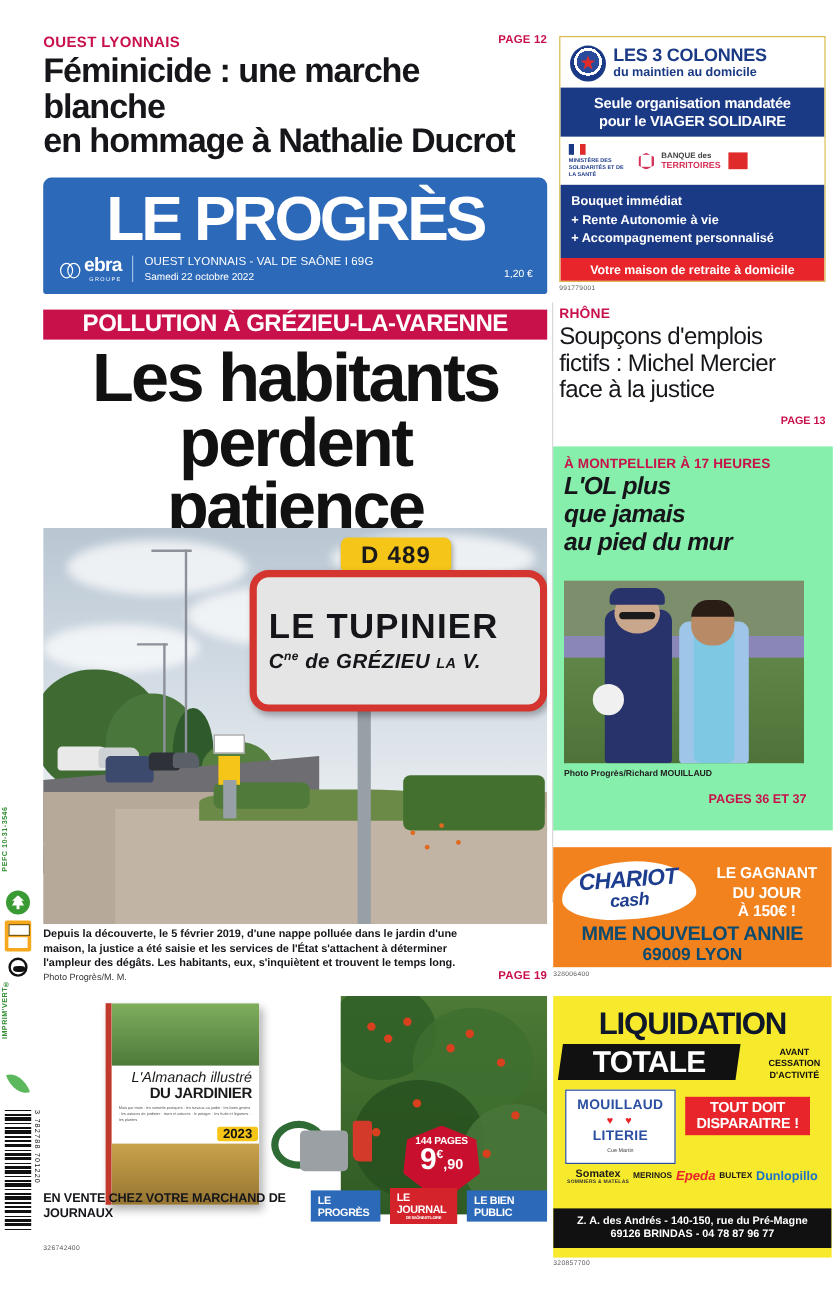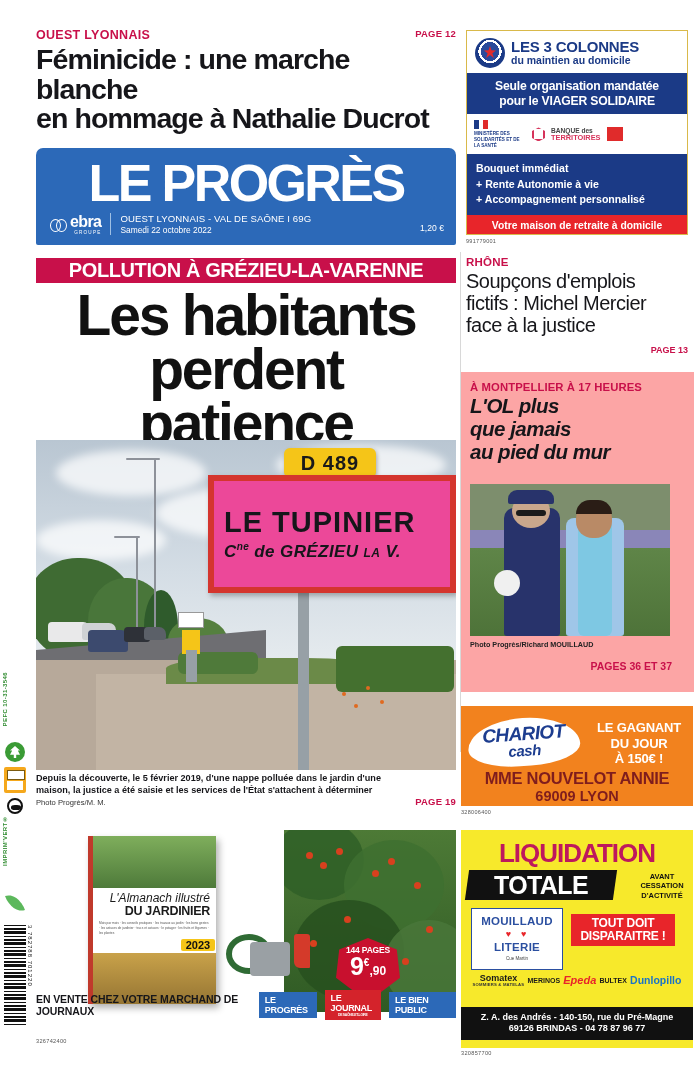--- a/index.html
+++ b/index.html
@@ -123,21 +123,21 @@
   .roadline{position:absolute;left:0;bottom:74px;width:190px;height:3px;background:#e9e9e4;transform:skewY(-5deg);}
   .sidewalk{position:absolute;left:0;bottom:0;width:420px;height:110px;background:#b7a99a;}
   .sidewalk2{position:absolute;left:60px;bottom:0;width:360px;height:96px;background:#c2b4a4;}
   .grass{position:absolute;left:130px;bottom:86px;width:200px;height:26px;background:#6b8a48;border-radius:40% 30% 0 0;}
   .car{position:absolute;border-radius:4px 7px 3px 3px;}
   .lamp{position:absolute;background:#8d9199;width:2px;}
   .lamparm{position:absolute;background:#8d9199;height:2px;border-radius:2px;}
   .signpost{position:absolute;background:#97a0a6;width:11px;}
   .townsign{
     position:absolute;left:172px;top:35px;width:248px;height:118px;
-    background:#ec4899;border:6px solid #d4352e;border-radius:0;
+    background:#e5e5e5;border:6px solid #d4352e;border-radius:16px;
     box-shadow:2px 3px 5px rgba(0,0,0,.28);
     display:flex;flex-direction:column;justify-content:center;padding-left:10px;
   }
   .ts-l1{font-size:29px;font-weight:bold;color:#16161a;letter-spacing:1px;}
   .ts-l2{font-size:17px;font-weight:bold;font-style:italic;color:#16161a;letter-spacing:.4px;margin-top:2px;}
   .ts-l2 sup{font-size:10px;}
   .ts-l2 small{font-size:12px;}
   .dsign{
     position:absolute;left:248px;top:8px;width:92px;height:30px;background:#f5c518;
     border-radius:6px;box-shadow:1px 2px 4px rgba(0,0,0,.3);
@@ -153,47 +153,47 @@
   .cap-credit{font-size:7.6px;color:#333;margin-top:2px;}
   .cap-row{display:flex;justify-content:space-between;align-items:flex-end;}
 
   
   .rsep{position:absolute;left:460px;top:252px;width:1px;height:500px;background:#d8d8d8;}
   .rhone{position:absolute;left:466px;top:256px;width:222px;}
   .rhone .kick{color:#c8104a;font-size:11.5px;font-weight:bold;letter-spacing:.2px;}
   .rhone .hd{font-size:20px;line-height:1.1;color:#16161a;margin-top:2px;letter-spacing:-.5px;}
   .rhone .pr{text-align:right;color:#c8104a;font-size:9px;font-weight:bold;margin-top:9px;}
 
-  .olbox{position:absolute;left:461px;top:372px;width:233px;height:320px;background:#fca5a5;}
+  .olbox{position:absolute;left:461px;top:372px;width:233px;height:320px;background:#86efac;}
   .olkick{color:#c8104a;font-size:11.3px;font-weight:bold;margin:9px 0 0 9px;letter-spacing:.1px;}
   .olhead{font-size:20.5px;font-weight:bold;line-height:1.12;color:#16161a;margin:2px 0 0 9px;letter-spacing:-.5px;font-style:italic;}
   .olphoto{position:absolute;left:9px;top:112px;width:200px;height:152px;overflow:hidden;background:#5c7a4a;}
   .olcredit{position:absolute;left:9px;top:268px;font-size:7.2px;color:#222;font-weight:bold;}
   .olpages{position:absolute;right:22px;top:288px;color:#c8104a;font-size:10.5px;font-weight:bold;}
   .pitch{position:absolute;left:0;bottom:0;width:100%;height:58%;background:linear-gradient(#5f8548,#4e7339);}
   .fence{position:absolute;left:0;top:0;width:100%;height:44%;background:#7d8e6d;}
   .board{position:absolute;left:0;top:30%;width:100%;height:26%;background:#8a86b8;}
   .person{position:absolute;bottom:0;}
 
   
   .chariot{position:absolute;left:461px;top:706px;width:232px;height:100px;background:#f2821e;overflow:hidden;}
   .ch-logo{position:absolute;left:7px;top:12px;width:112px;height:48px;background:#fff;
     border-radius:50% 50% 45% 45%/60% 60% 40% 40%;transform:rotate(-4deg);
     display:flex;flex-direction:column;align-items:center;justify-content:center;}
   .ch-l1{font-size:19px;font-weight:bold;color:#1d3d8f;letter-spacing:-.6px;line-height:.9;font-style:italic;}
   .ch-l2{font-size:15px;font-weight:bold;color:#1d3d8f;font-style:italic;letter-spacing:-.4px;}
   .ch-right{position:absolute;left:128px;top:14px;width:100px;text-align:center;color:#fff;}
   .ch-right div{font-size:13px;font-weight:bold;line-height:1.2;letter-spacing:-.2px;}
-  .ch-win{position:absolute;left:0;top:63px;width:232px;text-align:center;color:#7f1d1d;}
+  .ch-win{position:absolute;left:0;top:63px;width:232px;text-align:center;color:#0c4a6e;}
   .ch-win .w1{font-size:16.5px;font-weight:bold;letter-spacing:-.3px;}
   .ch-win .w2{font-size:14.5px;font-weight:bold;}
 
   
   .liq{position:absolute;left:461px;top:830px;width:232px;height:218px;background:#f7e92b;overflow:hidden;}
-  .liq-1{text-align:center;font-size:26px;font-weight:bold;color:#be185d;letter-spacing:-1px;margin-top:8px;}
+  .liq-1{text-align:center;font-size:26px;font-weight:bold;color:#0f172a;letter-spacing:-1px;margin-top:8px;}
   .liq-2wrap{position:relative;margin:1px 6px 0 6px;height:30px;}
   .liq-2{position:absolute;left:0;top:0;width:148px;height:30px;background:#111;
     transform:skewX(-8deg);display:flex;align-items:center;justify-content:center;}
   .liq-2 span{font-size:25px;font-weight:bold;color:#fff;letter-spacing:-.6px;transform:skewX(8deg);}
   .liq-av{position:absolute;right:2px;top:2px;width:70px;text-align:center;font-size:7.5px;
     font-weight:bold;color:#111;line-height:1.25;padding-left:24px;}
   .liq-mid{display:flex;gap:8px;padding:8px 8px 0 10px;}
   .nl-box{width:92px;height:62px;background:#fff;border:1.5px solid #2b4fa0;text-align:center;padding-top:6px;}
   .nl-1{font-size:11.5px;font-weight:bold;color:#2b4fa0;letter-spacing:.3px;}
   .nl-h{color:#e8252a;font-size:9px;letter-spacing:10px;margin:2px 0 0 8px;}
@@ -402,20 +402,21 @@
         <small>LA</small>
         <span>V.</span>
       </div>
     </div>
   </div>
 
   <div class="caption">
     <div class="cap-txt">
       <div>Depuis la découverte, le 5 février 2019, d'une nappe polluée dans le jardin d'une</div>
       <div>maison, la justice a été saisie et les services de l'État s'attachent à déterminer</div>
+      <div>l'ampleur des dégâts. Les habitants, eux, s'inquiètent et trouvent le temps long.</div>
     </div>
     <div class="cap-row">
       <div class="cap-credit">Photo Progrès/M. M.</div>
       <div class="pageref">PAGE 19</div>
     </div>
   </div>
 
   <div class="rsep"></div>
 
   <div class="rhone">

